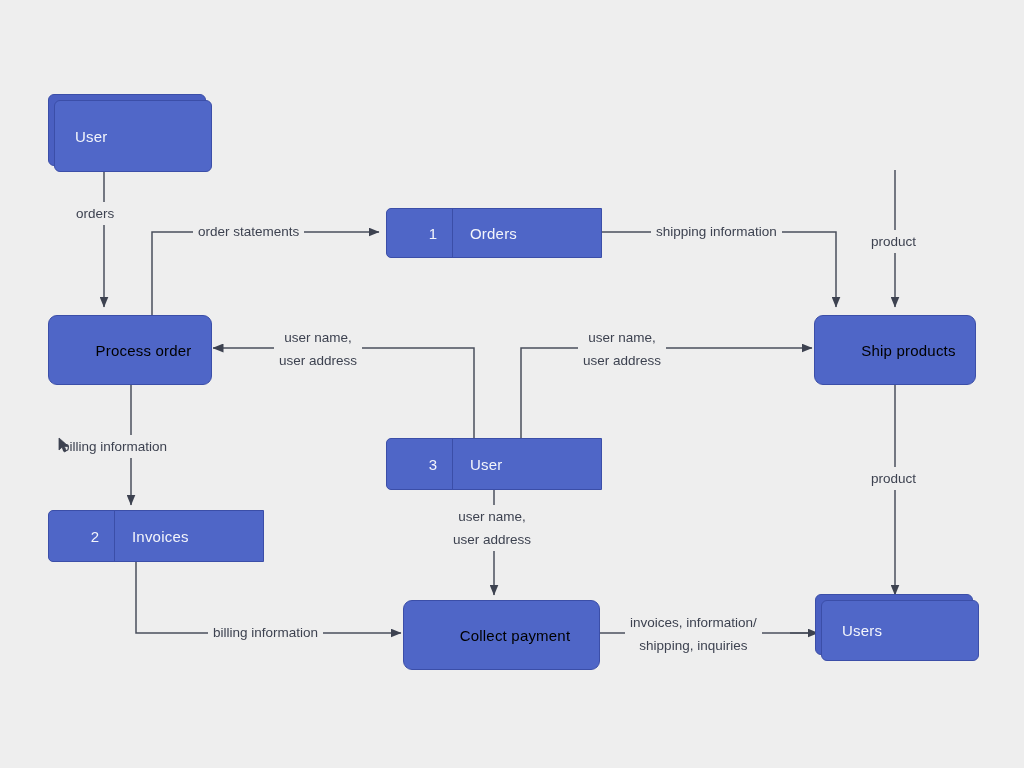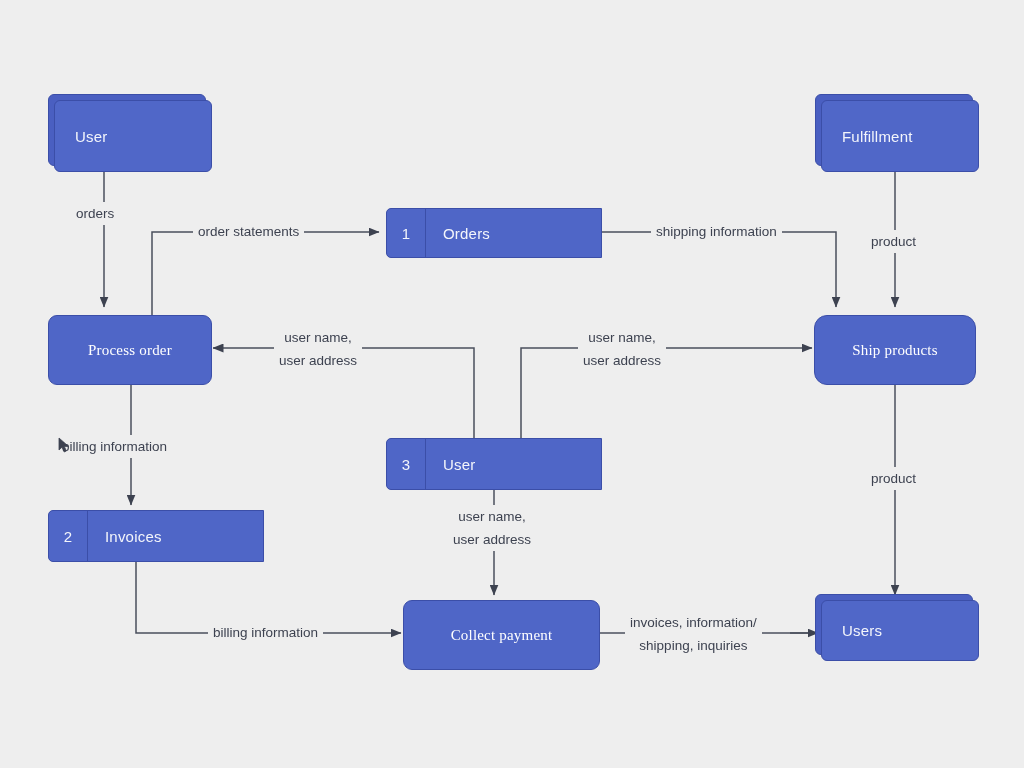--- a/index.html
+++ b/index.html
@@ -5,42 +5,42 @@
   html,body{margin:0;padding:0;}
   body{
     width:1024px;height:768px;
     background:#eeeeee;
     font-family:"Liberation Sans", sans-serif;
     overflow:hidden;
   }
   #canvas{position:relative;width:1024px;height:768px;}
   svg#wires{position:absolute;left:0;top:0;width:1024px;height:768px;}
 
-  .node{position:absolute;box-sizing:border-box;}
+  .node{position:absolute;box-sizing:border-box;padding-left:27px;}
 
   
   .entity .shadow{
     position:absolute;left:-6px;top:-6px;width:100%;height:100%;
     background:#4a5fc1;border:1.5px solid #3b4ea8;border-radius:6px;
   }
   .entity .face{
     position:absolute;left:0;top:0;width:100%;height:100%;
     background:#5067c8;border:1.5px solid #3b4ea8;border-radius:6px;
     display:flex;align-items:center;
   }
   .entity .face span{
     color:#f3f5fb;font-size:15px;padding-left:20px;letter-spacing:.2px;
   }
 
   
   .process{
     background:#4f66c7;border:1.5px solid #3b4ea8;border-radius:9px;
     display:flex;align-items:center;justify-content:center;
   }
-  .process span{color:#ffffff;font-size:15px;letter-spacing:.2px;text-align:center;font-family:Liberation Serif, serif;}
+  .process span{color:#000000;font-size:15px;letter-spacing:.2px;text-align:center;}
 
   
   .store{
     background:#4f66c7;border:1.5px solid #3b4ea8;
     border-radius:5px 0 0 5px;display:flex;align-items:stretch;
   }
   .store .idx{
     width:38px;flex:0 0 38px;border-right:1.5px solid #3b4ea8;
     display:flex;align-items:center;justify-content:center;
   }
@@ -96,39 +96,33 @@
     </g>
   </svg>
 
   <div class="node entity" style="left:54px;top:100px;width:156px;height:70px;">
     <div class="shadow"></div>
     <div class="face">
       <span>User</span>
     </div>
   </div>
 
-  <div class="node entity" style="left:821px;top:100px;width:156px;height:70px;">
-    <div class="shadow"></div>
-    <div class="face">
-      <span>Fulfillment</span>
-    </div>
-  </div>
 
   <div class="node entity" style="left:821px;top:600px;width:156px;height:59px;">
     <div class="shadow"></div>
     <div class="face">
       <span>Users</span>
     </div>
   </div>
 
   <div class="node process" style="left:48px;top:315px;width:164px;height:70px;">
     <span>Process order</span>
   </div>
 
-  <div class="node process" style="left:814px;top:315px;width:162px;height:70px;border-radius:13px;">
+  <div class="node process" style="left:814px;top:315px;width:162px;height:70px;">
     <span>Ship products</span>
   </div>
 
   <div class="node process" style="left:403px;top:600px;width:197px;height:70px;">
     <span>Collect payment</span>
   </div>
 
   <div class="node store" style="left:386px;top:208px;width:216px;height:50px;">
     <div class="idx">
       <span>1</span>

